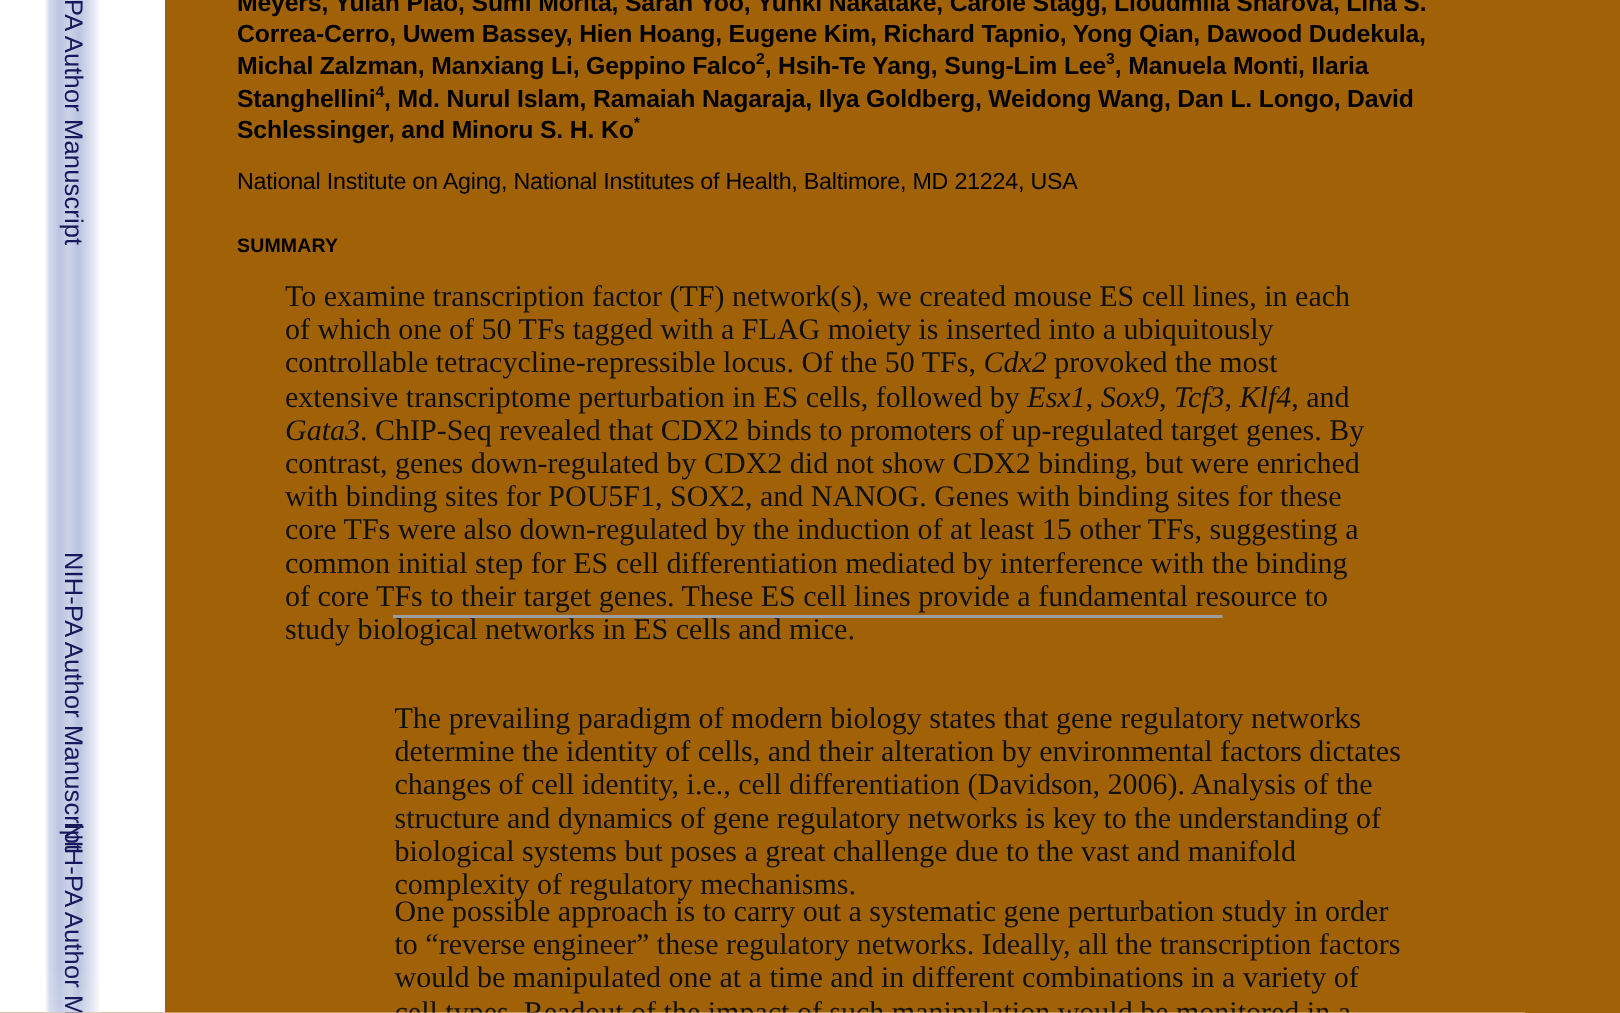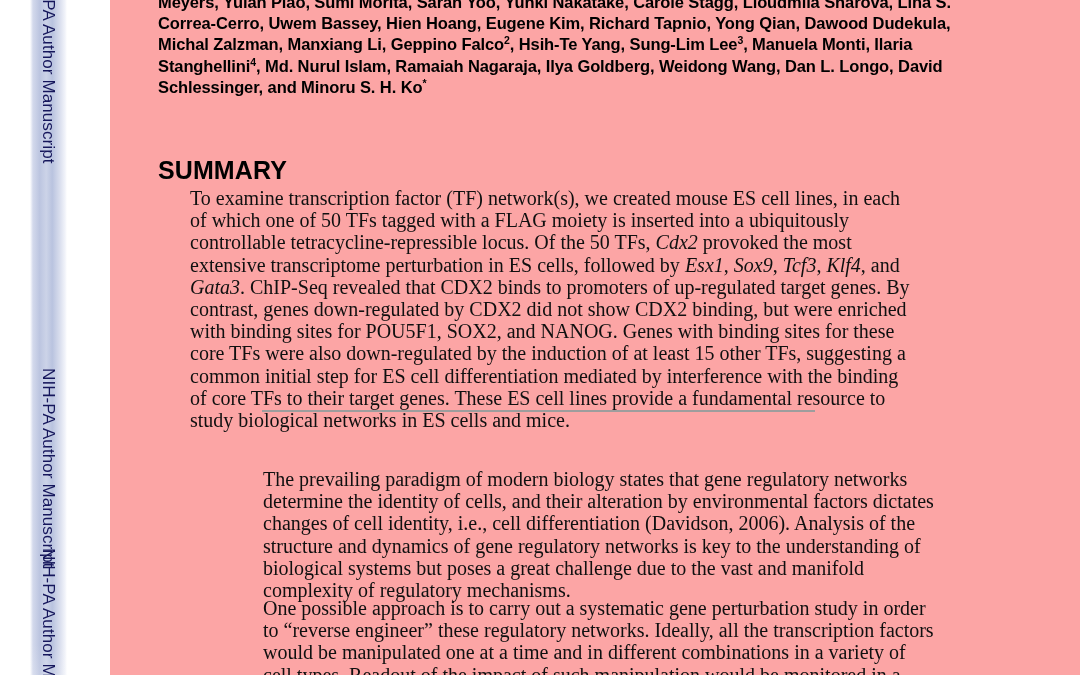--- a/index.html
+++ b/index.html
@@ -71,21 +71,21 @@
   #rail-label-2 { top: 368px; }
   #rail-label-3 { top: 548px; }
 
   
   #page {
     position: absolute;
     left: 110px;
     top: 0;
     width: 970px;
     height: 675px;
-    background: #fca5a5;
+    background: #a16207;
   }
 
   .authors {
     position: absolute;
     left: 48px;
     top: -8px;
     width: 820px;
     font-family: "Liberation Sans", sans-serif;
     font-weight: bold;
     font-size: 16.5px;
@@ -108,21 +108,21 @@
     color: #000000;
     letter-spacing: -0.15px;
   }
 
   h2.section {
     position: absolute;
     left: 48px;
     margin: 0;
     font-family: "Liberation Sans", sans-serif;
     font-weight: bold;
-    font-size: 25px;
+    font-size: 13px;
     letter-spacing: 0.1px;
     color: #000000;
   }
   #h-summary { top: 156px; }
   #h-intro   { top: 438px; }
 
   .body-text {
     position: absolute;
     font-family: "Liberation Serif", serif;
     font-size: 20px;
@@ -177,20 +177,21 @@
 
   <div class="authors scan">
     <span>Meyers, Yulan Piao, Sumi Morita, Sarah Yoo, Yuhki Nakatake, Carole Stagg, Lioudmila</span>
     <span>Sharova, Lina S. Correa-Cerro, Uwem Bassey, Hien Hoang, Eugene Kim, Richard Tapnio,</span>
     <span>Yong Qian, Dawood Dudekula, Michal Zalzman, Manxiang Li, Geppino Falco</span><sup>2</sup><span>, Hsih-Te</span>
     <span>Yang, Sung-Lim Lee</span><sup>3</sup><span>, Manuela Monti, Ilaria Stanghellini</span><sup>4</sup><span>, Md. Nurul Islam, Ramaiah</span>
     <span>Nagaraja, Ilya Goldberg, Weidong Wang, Dan L. Longo, David Schlessinger, and Minoru S.</span>
     <span>H. Ko</span><sup>*</sup>
   </div>
 
+  <div class="affiliation scan">National Institute on Aging, National Institutes of Health, Baltimore, MD 21224, USA</div>
 
   <h2 class="section" id="h-summary">SUMMARY</h2>
 
   <div class="body-text scan" id="summary-para">
     <span>To examine transcription factor (TF) network(s), we created mouse ES cell lines, in each of which one of 50 TFs tagged with a FLAG moiety is inserted into a ubiquitously controllable tetracycline-repressible locus. Of the 50 TFs, </span><i>Cdx2</i><span> provoked the most extensive transcriptome perturbation in ES cells, followed by </span><i>Esx1</i><span>, </span><i>Sox9</i><span>, </span><i>Tcf3</i><span>, </span><i>Klf4</i><span>, and </span><i>Gata3</i><span>. ChIP-Seq revealed that CDX2 binds to promoters of up-regulated target genes. By contrast, genes down-regulated by CDX2 did not show CDX2 binding, but were enriched with binding sites for POU5F1, SOX2, and NANOG. Genes with binding sites for these core TFs were also down-regulated by the induction of at least 15 other TFs, suggesting a common initial step for ES cell differentiation mediated by interference with the binding of core TFs to their target genes. These ES cell lines provide a fundamental resource to study biological networks in ES cells and mice.</span>
   </div>
 
   <hr class="rule">
 
 

